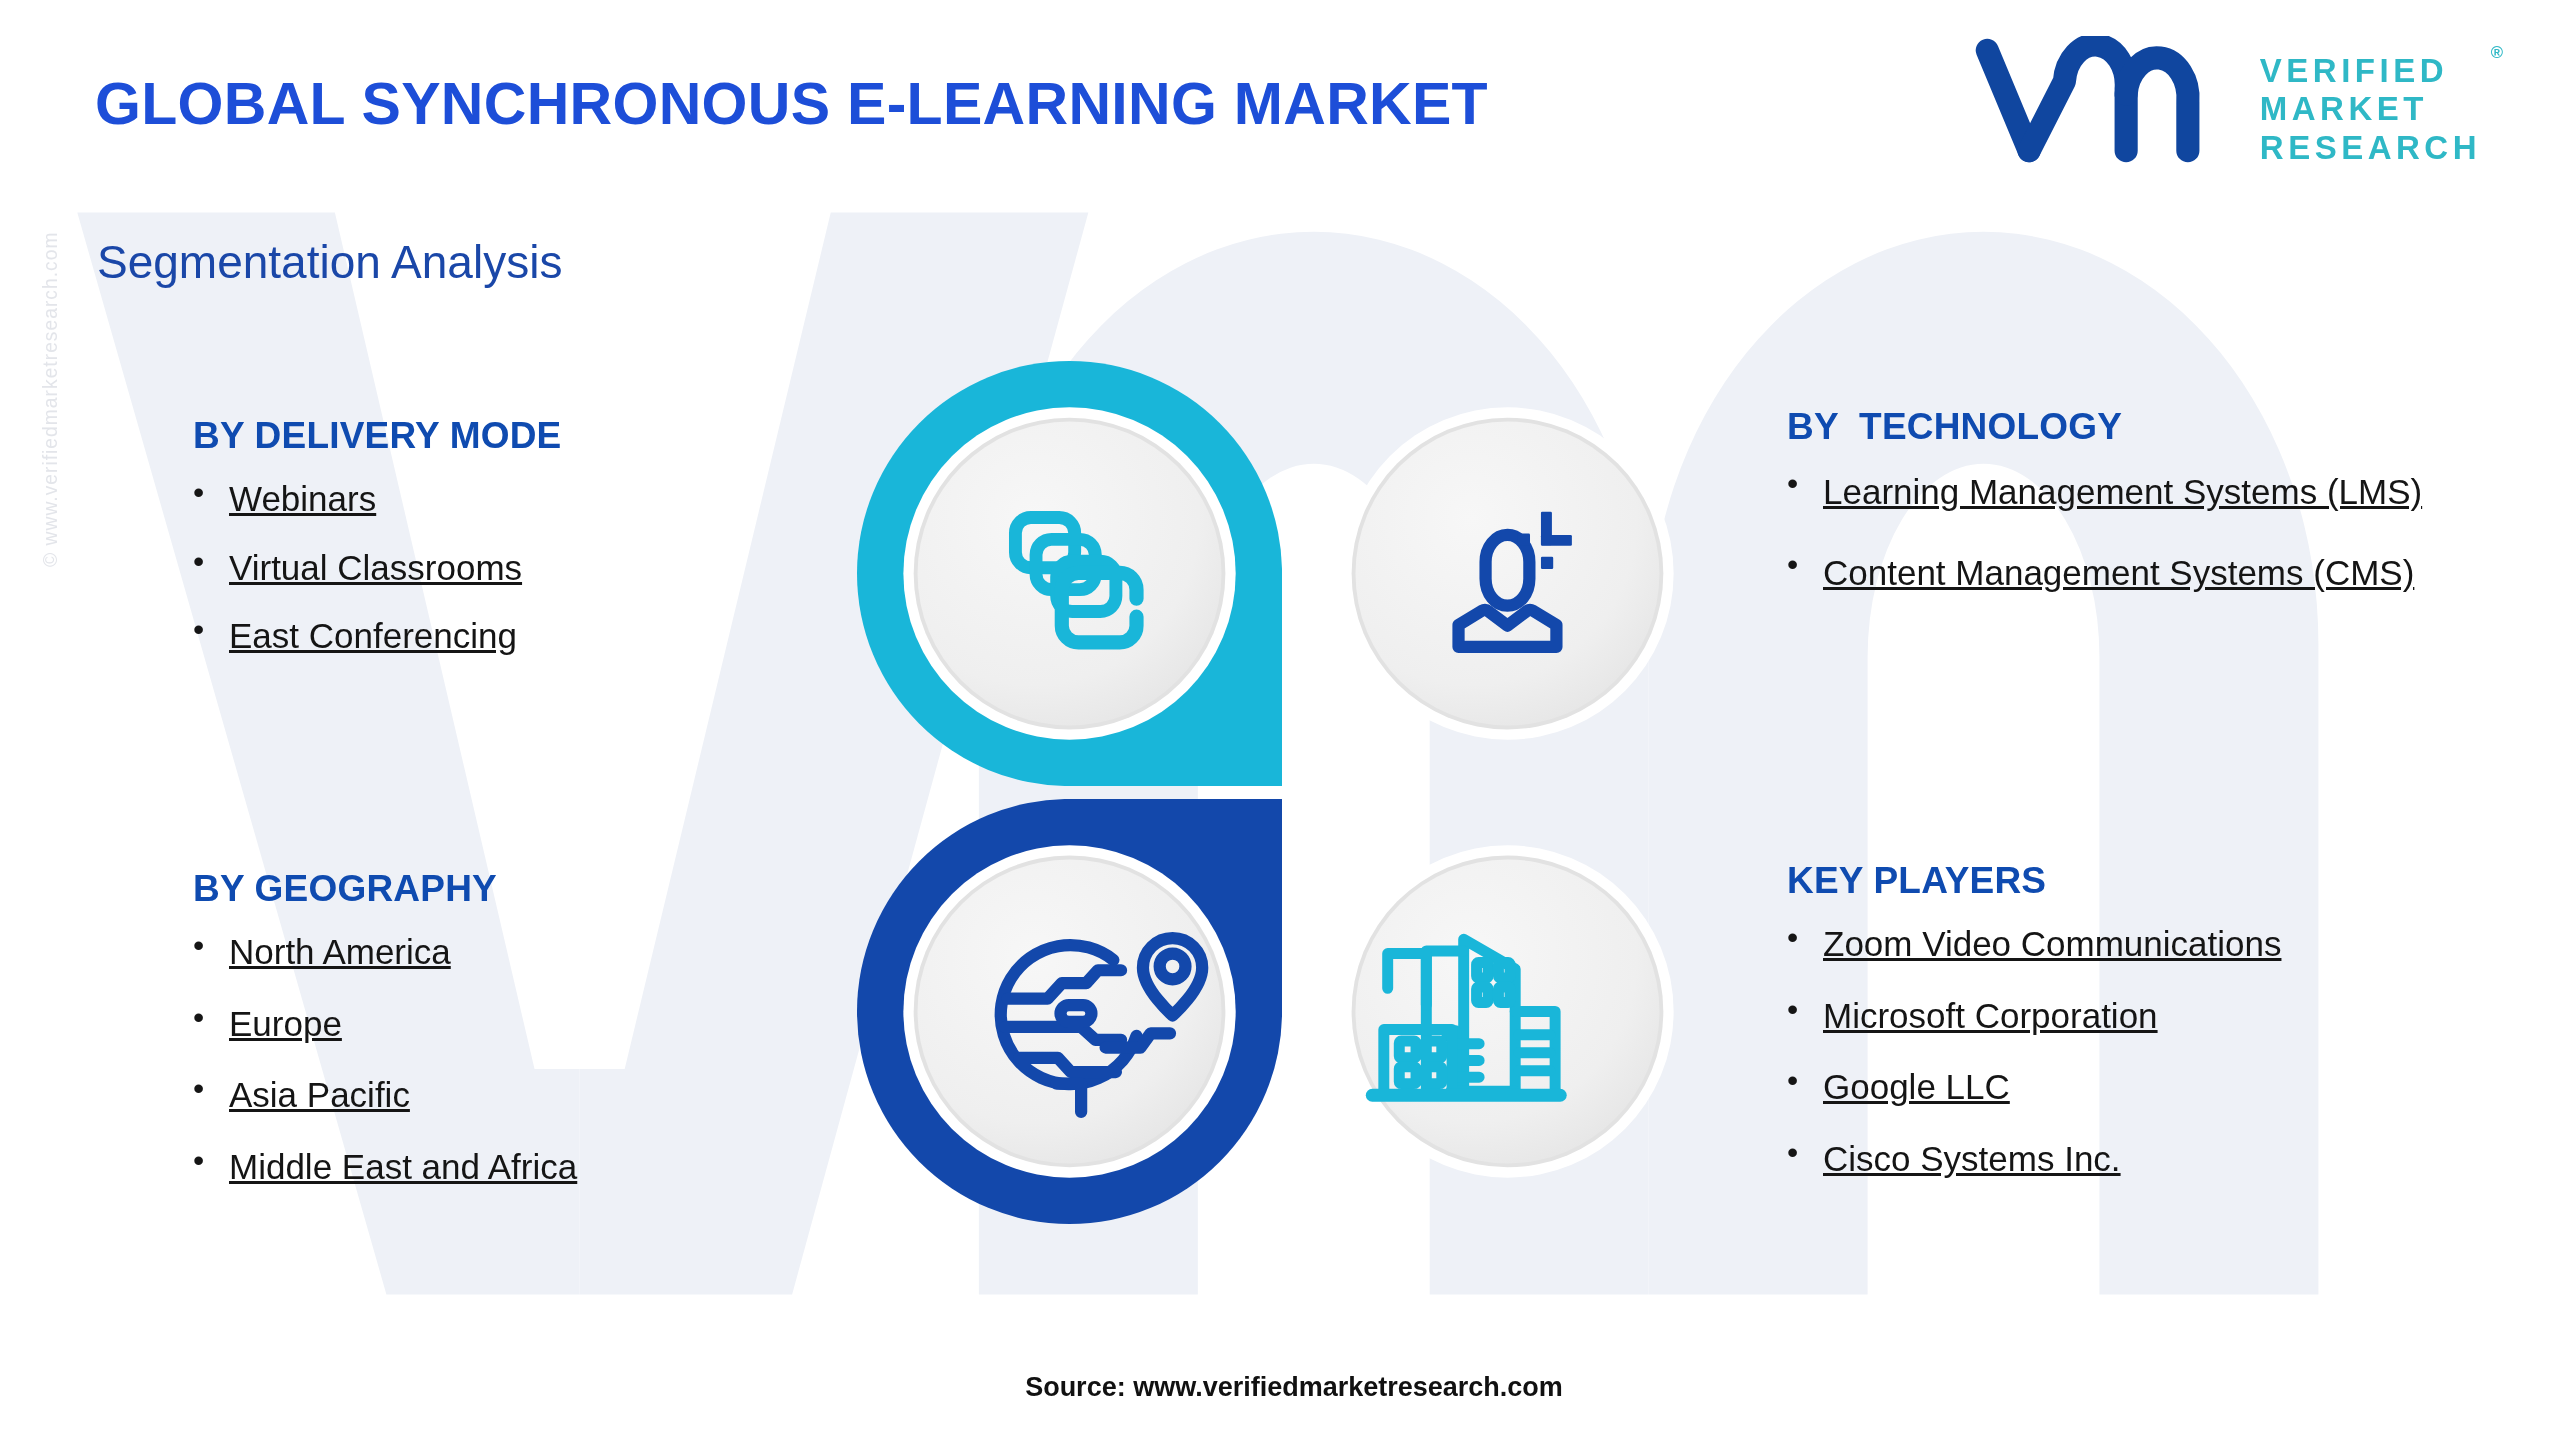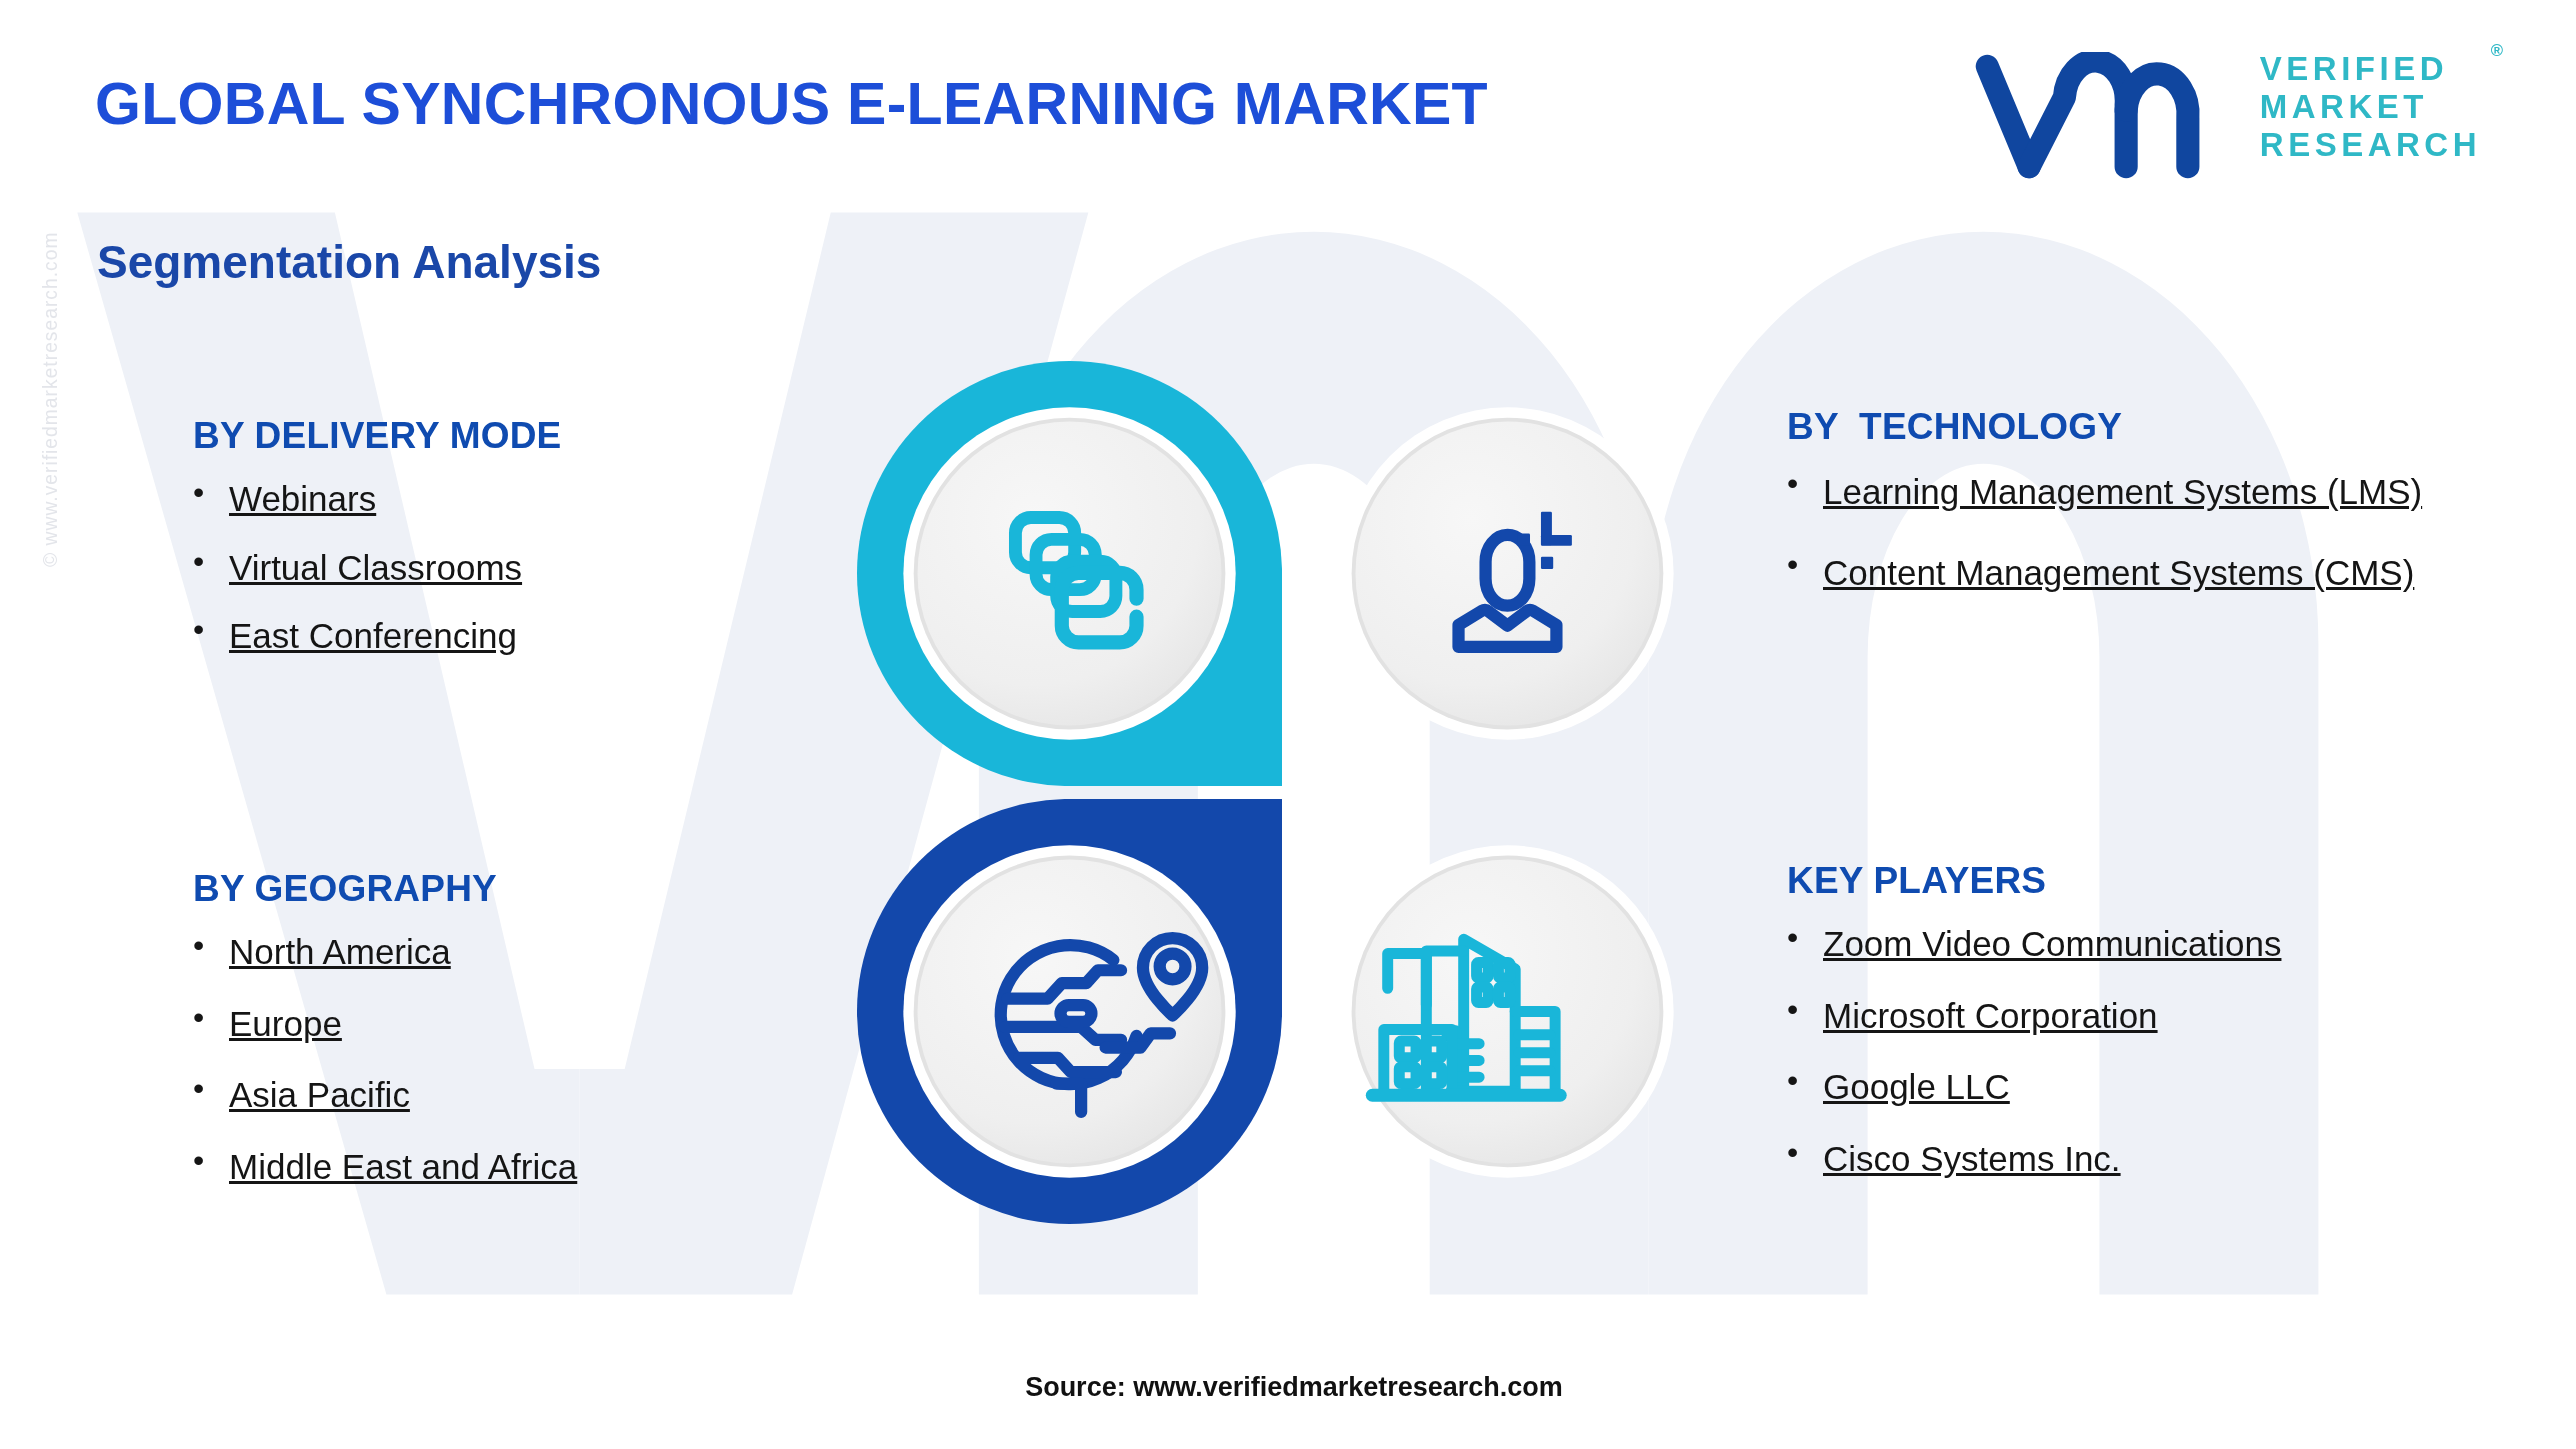--- a/index.html
+++ b/index.html
@@ -53,33 +53,33 @@
     letter-spacing: 0.3px;
     color: #1d4ed8;
     white-space: nowrap;
     z-index: 4;
   }
   .subtitle {
     position: absolute;
     left: 97px;
     top: 235px;
     font-size: 46px;
-    font-weight: 700;
+    font-weight: 400;
     color: #1a47a8;
     white-space: nowrap;
     z-index: 4;
   }
 
   
   .logo {
     position: absolute;
     right: 95px;
-    top: 52px;
+    top: 36px;
     display: flex;
-    align-items: flex-start;
+    align-items: flex-end;
     gap: 22px;
     z-index: 4;
   }
   .logo-mark { display: block; }
   .logo-words {
     display: flex;
     flex-direction: column;
     justify-content: center;
     gap: 3.9px;
   }

